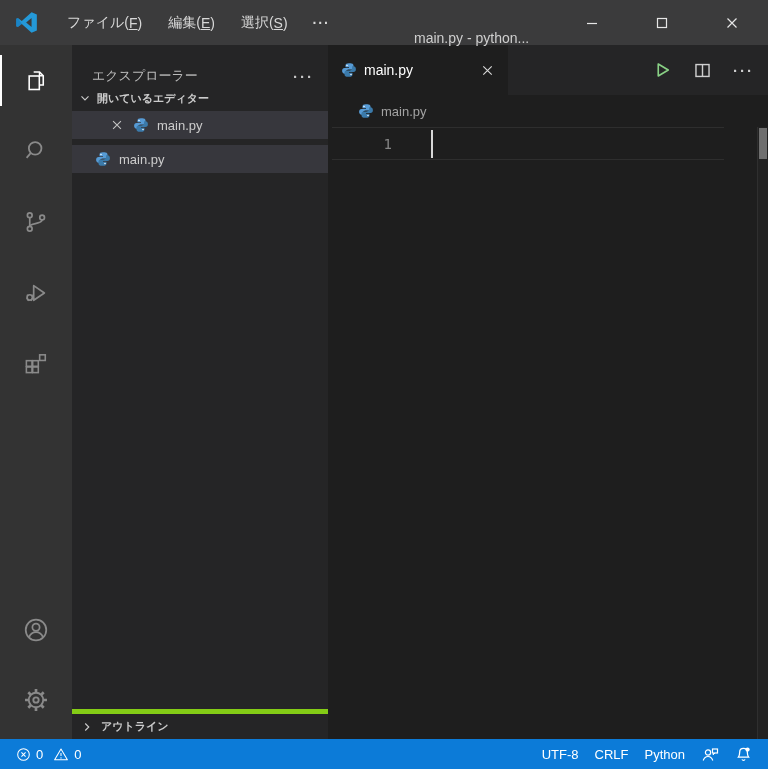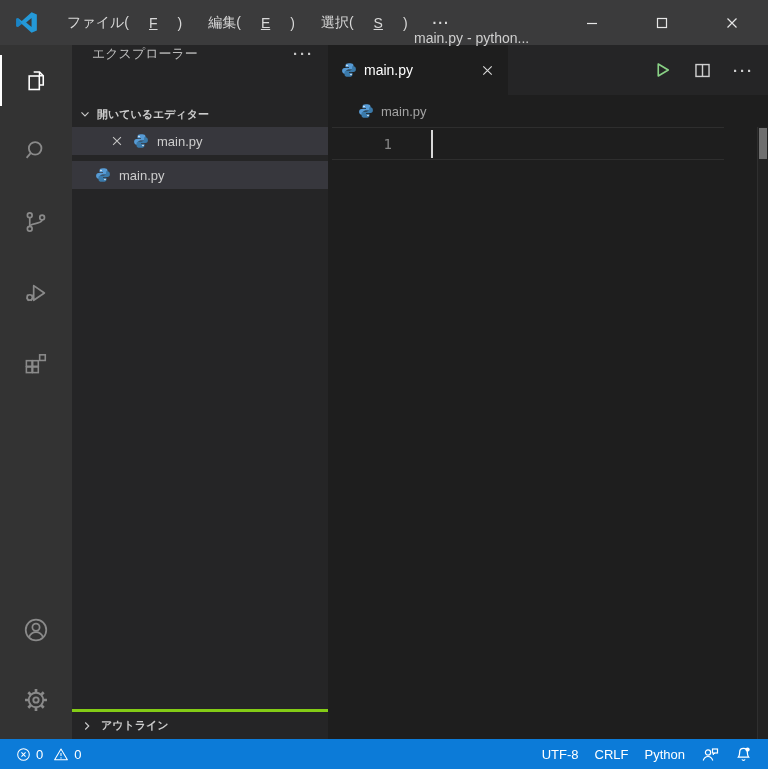--- a/index.html
+++ b/index.html
@@ -3,21 +3,21 @@
 <meta charset="utf-8">
 <style>
   * { margin:0; padding:0; box-sizing:border-box; }
   html,body { width:768px; height:769px; overflow:hidden; background:#1e1e1e;
               font-family:"Liberation Sans", sans-serif; }
 
   
   .titlebar { position:relative; height:45px; background:#3b3b3c; display:flex;
               align-items:center; color:#d8d8d8; font-size:14px; }
   .vslogo { margin:0 16px 0 15px; display:flex; }
-  .menu-item { padding:0 13px; height:45px; display:flex; align-items:center; cursor:default;gap:20px; }
+  .menu-item { padding:0 13px; height:45px; display:flex; align-items:center; cursor:default; }
   .mkey { text-decoration:underline; }
   .menu-more { padding:0 12px; letter-spacing:1px; font-weight:bold; }
   .window-title { position:absolute; left:414px; top:16px; height:45px; line-height:45px;
                   color:#cfcfcf; font-size:14px; white-space:nowrap; }
   .win-btn { position:absolute; top:0; width:46px; height:45px; display:flex;
              align-items:center; justify-content:center; }
   .win-min { left:569px; } .win-max { left:639px; } .win-close { left:709px; }
 
   
   .main { display:flex; height:694px; }
@@ -29,35 +29,35 @@
   .ab-item svg { stroke:#8a8a8a; }
   .ab-item.active svg { stroke:#ffffff; }
   .ab-item.active::before { content:""; position:absolute; left:0; top:10px; bottom:10px;
                             width:2px; background:#ffffff; }
   .ab-bottom { margin-top:auto; padding-bottom:4px; }
   .ab-bottom .ab-item { height:70px; }
 
   
   .sidebar { width:256px; background:#252526; display:flex; flex-direction:column;
              color:#cccccc; }
-  .sidebar-title { height:40px; display:flex; align-items:flex-start; padding:0 14px 0 20px;
+  .sidebar-title { height:40px; display:flex; align-items:flex-end; padding:0 14px 0 20px;
                    font-size:13px; color:#bbbbbb; }
   .sidebar-title .dots { margin-left:auto; font-weight:bold; letter-spacing:2px;
                          font-size:15px; color:#c6c6c6; }
   .section-header { height:26px; display:flex; align-items:center; font-size:11px;
-                    font-weight:bold; color:#cccccc; padding-left:6px;margin-top:16px; }
+                    font-weight:bold; color:#cccccc; padding-left:6px; }
   .section-header .chev { margin-right:5px; display:flex; }
   .sb-row { height:28px; display:flex; align-items:center; font-size:13px; color:#cccccc; }
   .sb-row.selected { background:#37373d; }
   .oe-row { padding-left:38px; margin-bottom:6px; }
   .oe-close { margin-right:9px; display:flex; }
   .tree-row { padding-left:23px; }
   .pyicon { display:flex; margin-right:8px; }
   .sidebar-fill { flex:1; }
-  .outline-header { height:30px; display:flex; align-items:center; border-top:3px solid #84cc16;
+  .outline-header { height:30px; display:flex; align-items:center; border-top:5px solid #84cc16;
                     font-size:11px; font-weight:bold; color:#cccccc; padding-left:8px;text-align:center; }
   .outline-header .chev { margin-right:7px; display:flex; }
 
   
   .editor { flex:1; display:flex; flex-direction:column; background:#1e1e1e; }
   .tabbar { height:50px; background:#252526; display:flex; align-items:stretch; }
   .tab { width:180px; background:#1e1e1e; display:flex; align-items:center;
          padding:0 10px 0 13px; color:#ffffff; font-size:14px; }
   .tab .pyicon { margin-right:7px; }
   .tab-close { margin-left:auto; display:flex; padding:3px; }

